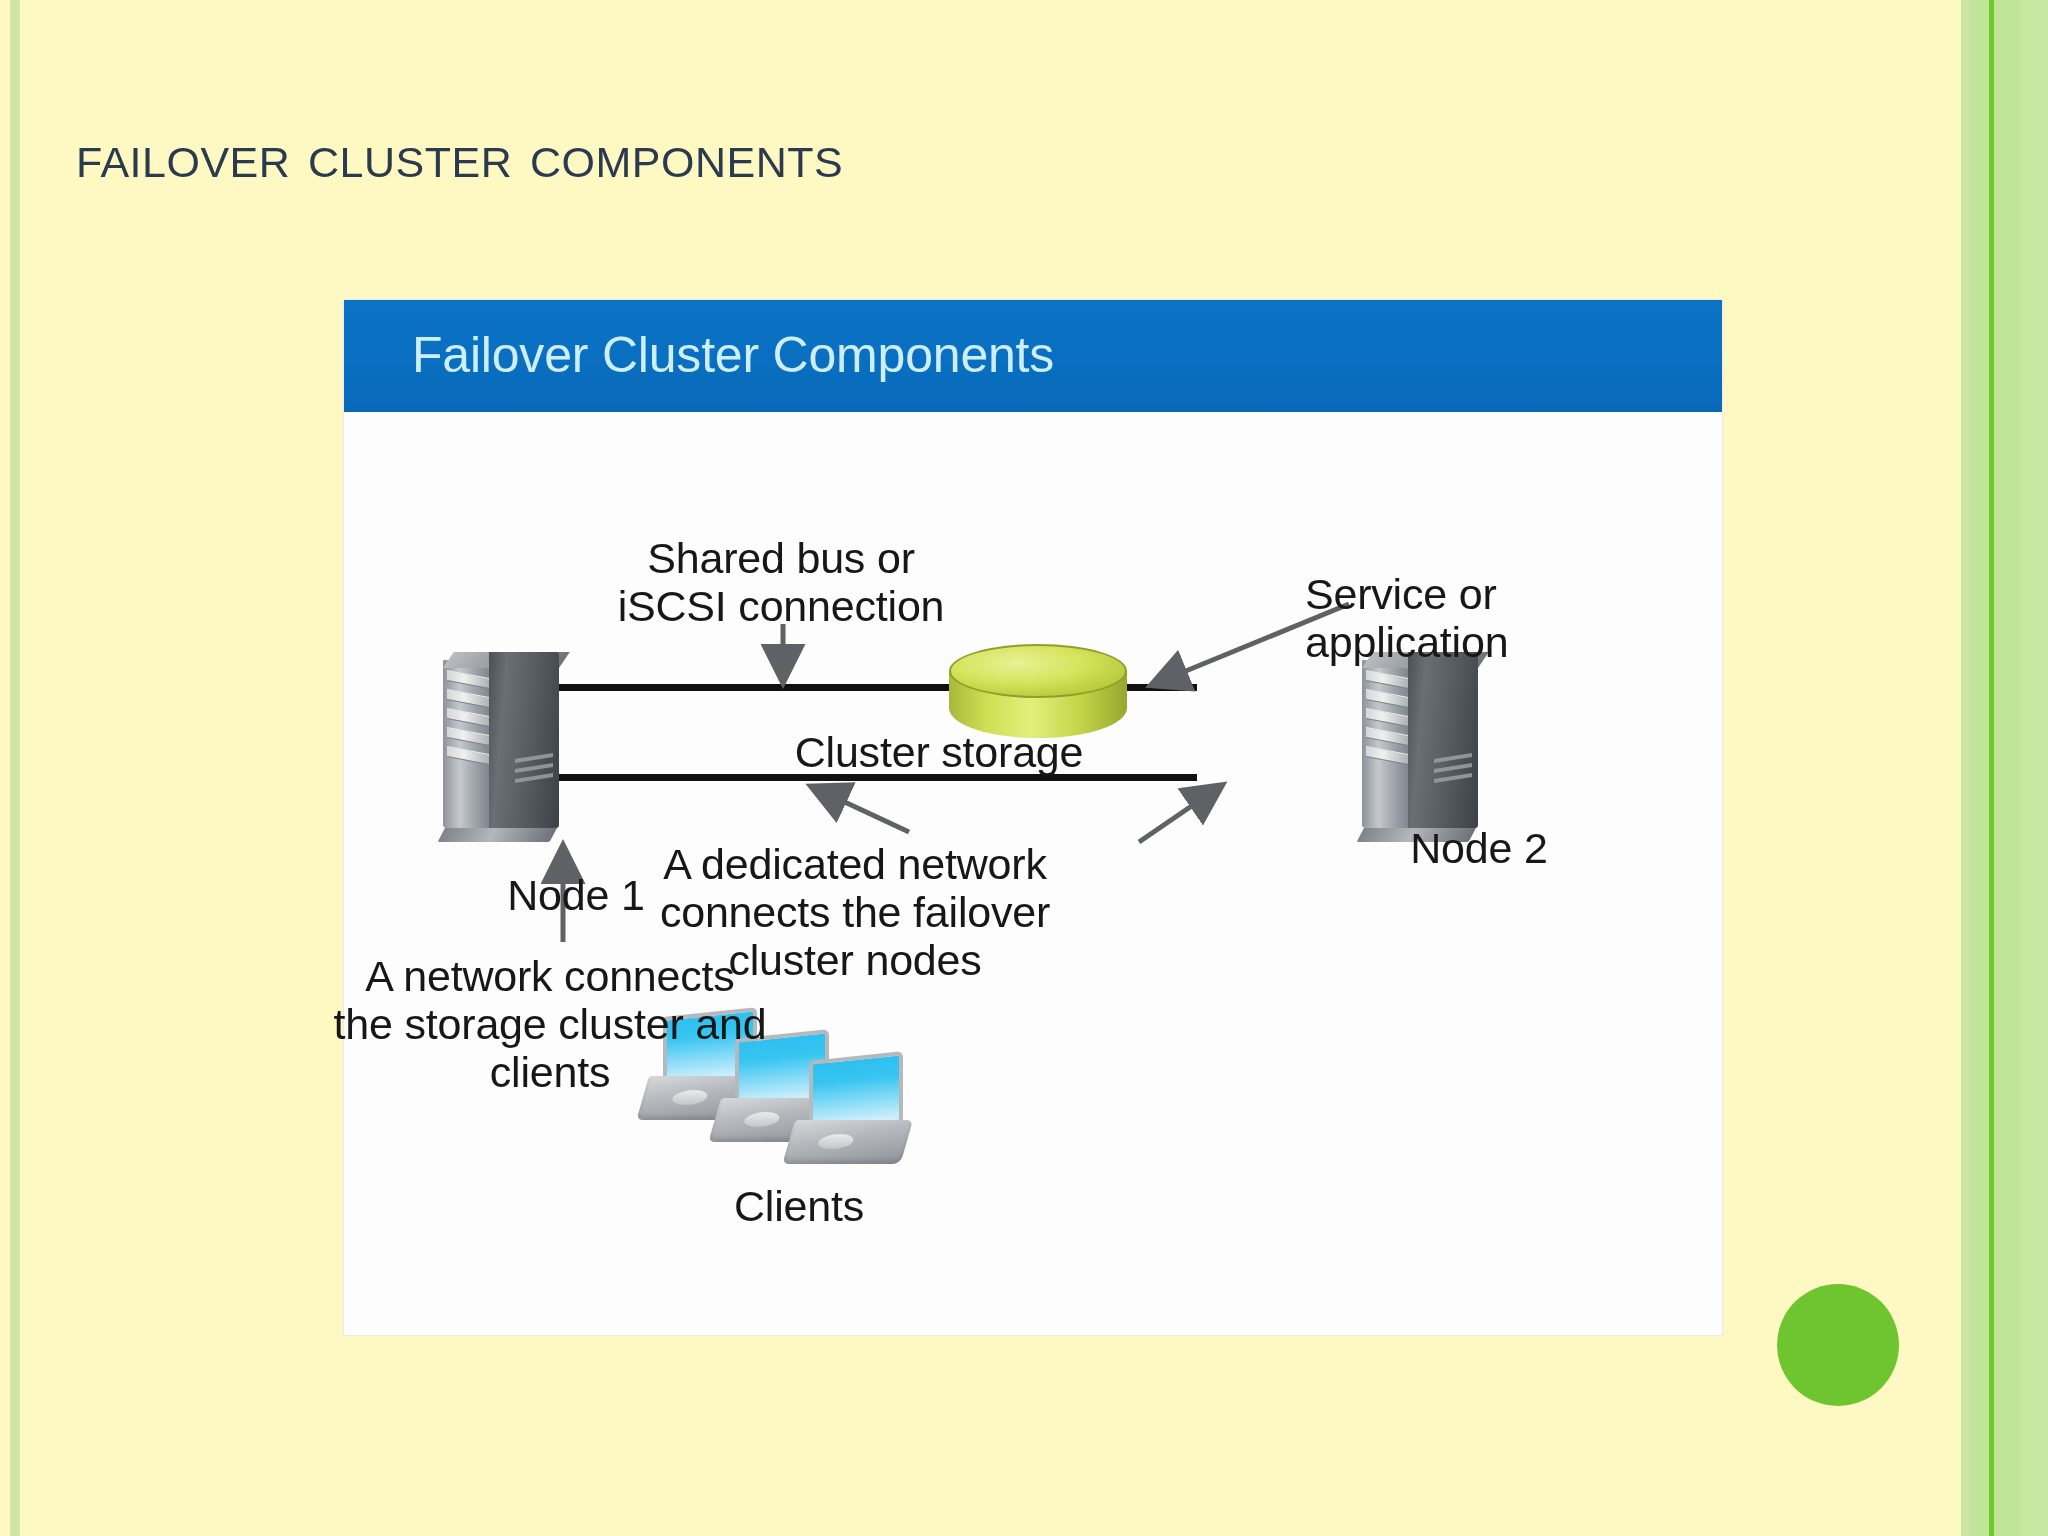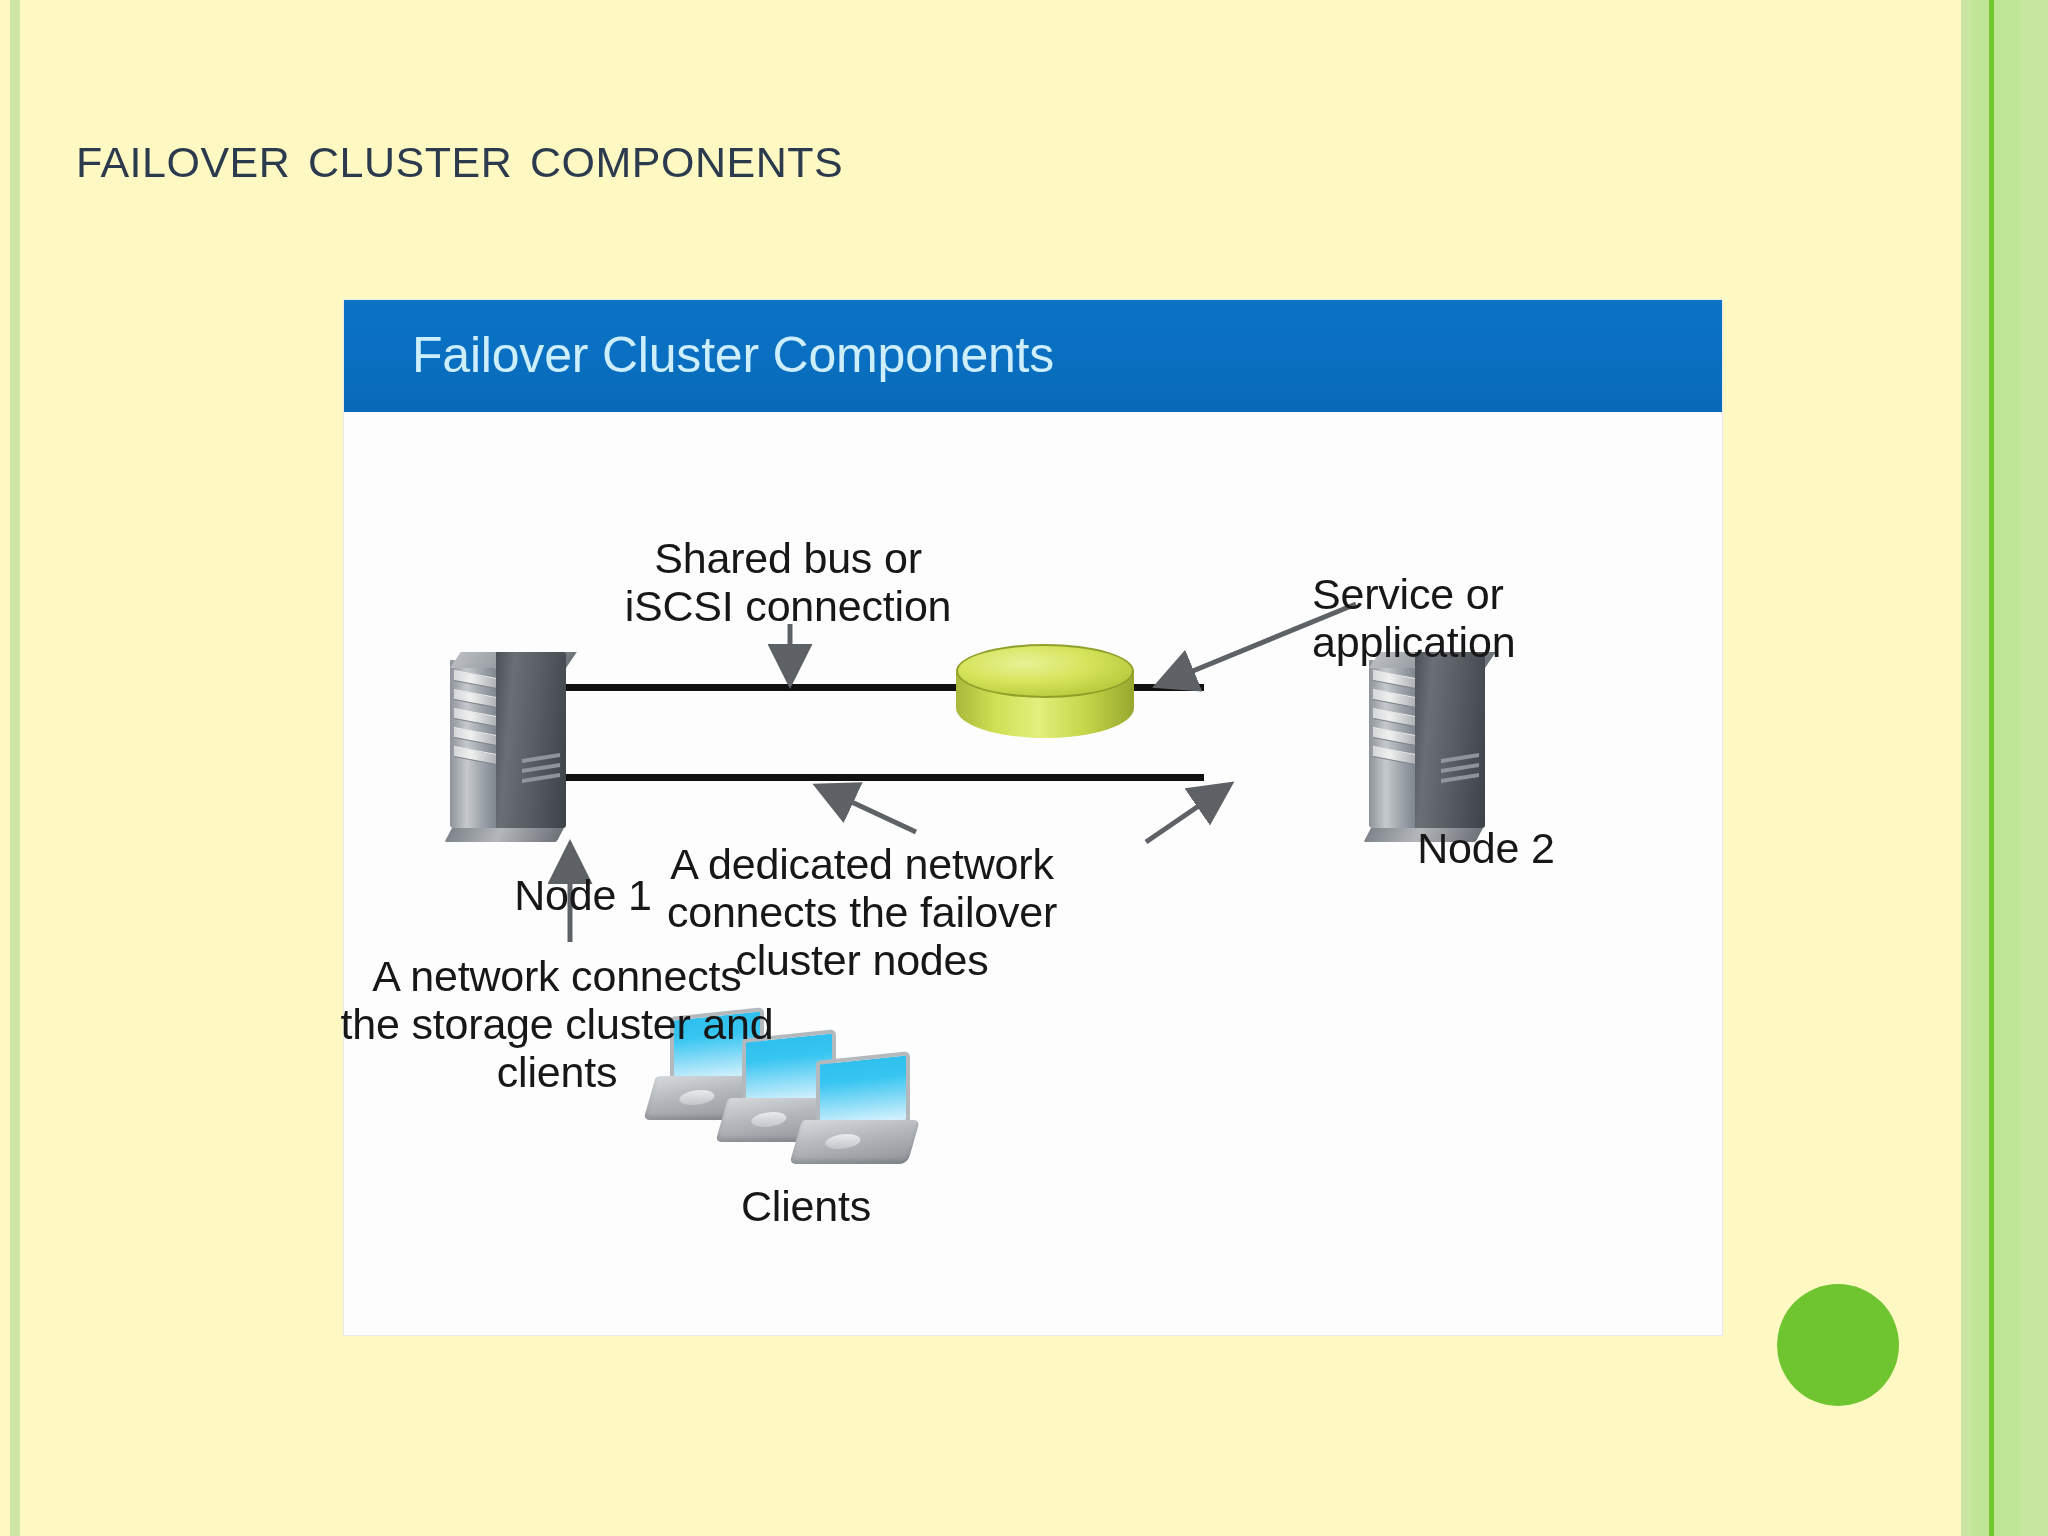--- a/index.html
+++ b/index.html
@@ -76,21 +76,21 @@
     left: 68px;
     top: 26px;
     font-size: 50px;
     color: #cdeffd;
     font-weight: 400;
     letter-spacing: -0.2px;
   }
 
   #diagram-canvas {
     position: absolute;
-    left: 12px;
+    left: 5px;
     top: 112px;
     width: 1378px;
     height: 923px;
   }
 
   .dtext {
     position: absolute;
     color: #171717;
     font-size: 43px;
     line-height: 1.12;
@@ -370,20 +370,21 @@
 
         <path d="M790,430 L866,378" stroke="#5e6266" stroke-width="5" fill="none" marker-end="url(#ah-dark)"></path>
 
         <path d="M214,530 L214,442" stroke="#5e6266" stroke-width="5" fill="none" marker-end="url(#ah-dark)"></path>
       </svg>
 
       <div class="dtext" id="label-shared-bus">Shared bus or
 iSCSI connection</div>
       <div class="dtext" id="label-service-app">Service or
 application</div>
+      <div class="dtext" id="label-cluster-storage">Cluster storage</div>
       <div class="dtext" id="label-node1">Node 1</div>
       <div class="dtext" id="label-node2">Node 2</div>
       <div class="dtext" id="label-dedicated-net">A dedicated network
 connects the failover
 cluster nodes</div>
       <div class="dtext" id="label-network-clients">A network connects
 the storage cluster and
 clients</div>
       <div class="dtext" id="label-clients">Clients</div>
 

